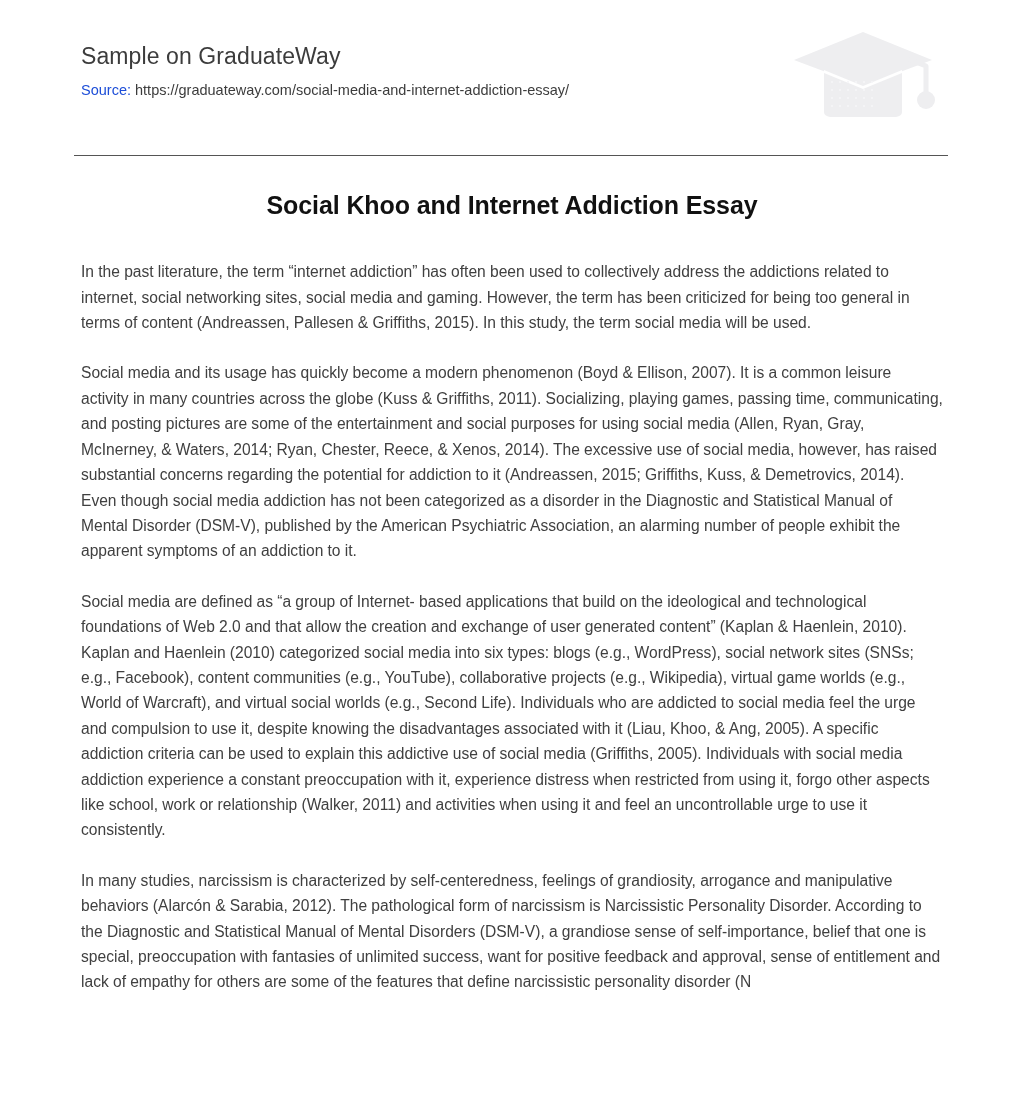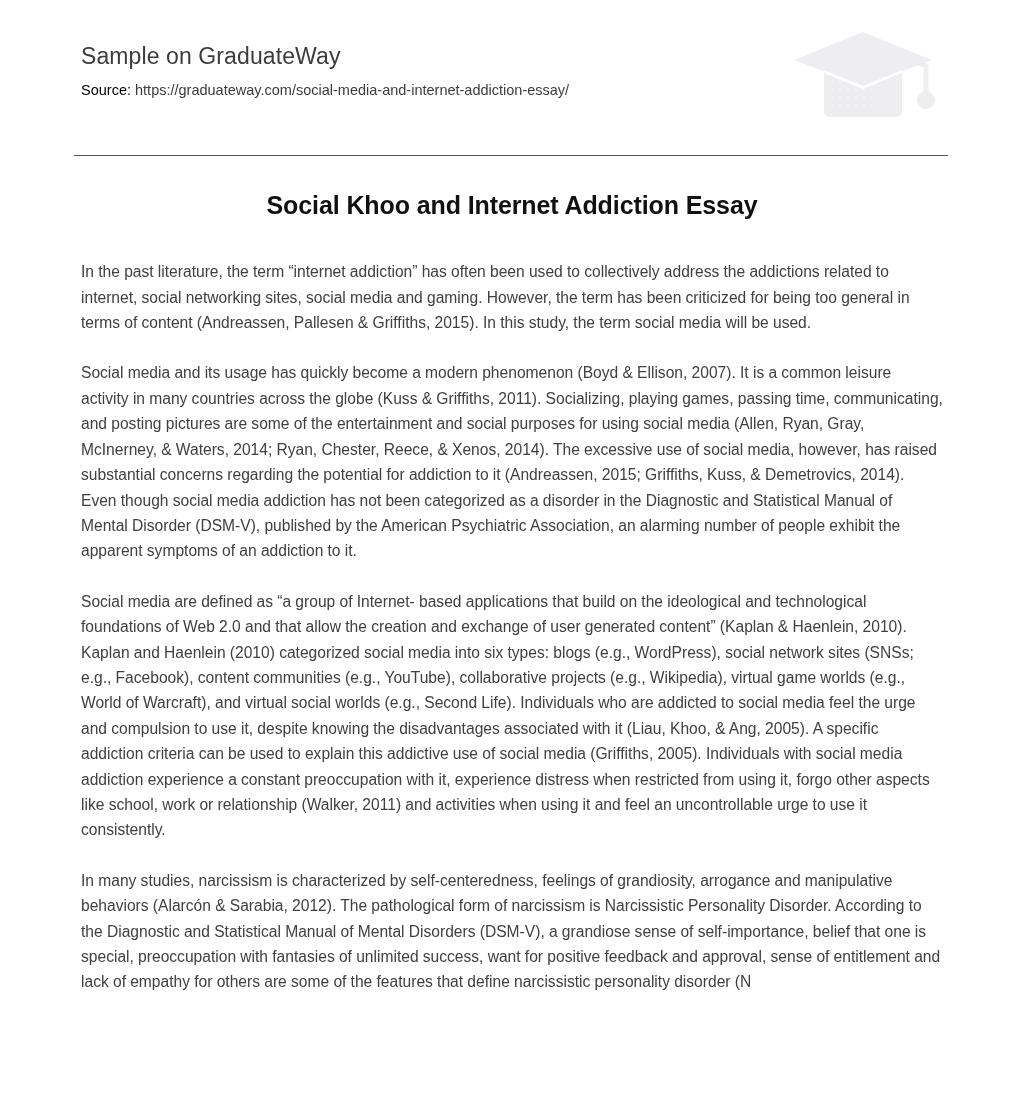--- a/index.html
+++ b/index.html
@@ -38,21 +38,21 @@
   }
   .source-line {
     position: absolute;
     left: 81px;
     top: 82px;
     font-size: 14.5px;
     font-weight: 400;
     color: #3c3c3c;
     white-space: nowrap;
   }
-  .source-label { color: #000000; }
+  .source-label { color: #1d4ed8; }
   .source-url { color: #3c3c3c; }
 
   
   .cap-logo {
     position: absolute;
     left: 786px;
     top: 24px;
     width: 192px;
     height: 104px;
   }

